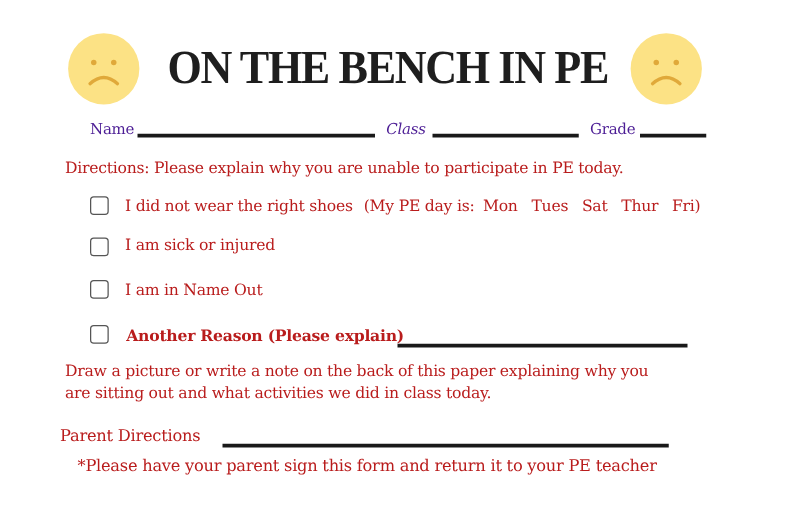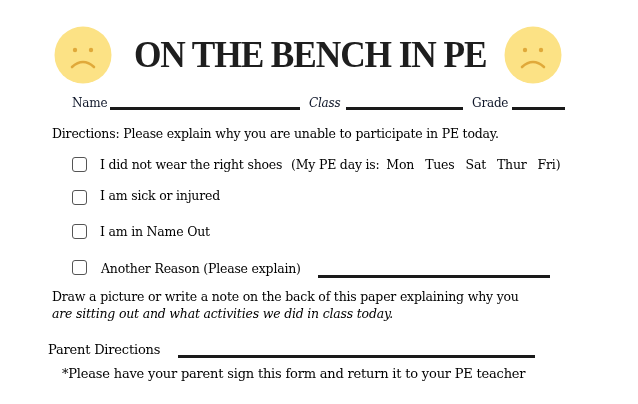--- a/index.html
+++ b/index.html
@@ -10,22 +10,22 @@
     }
     .abs { position: absolute; }
     .emoji { width: 58px; height: 58px; }
     .title {
       left: 134px; top: 33px; width: 354px;
       font-family: "Liberation Serif", "DejaVu Serif", serif;
       font-weight: bold; font-size: 38px; line-height: 42px;
       letter-spacing: -1.2px; color: #1e1e1e; white-space: nowrap;
       transform: scaleX(0.93); transform-origin: left center;
     }
-    .t { font-size: 12.5px; line-height: 15px; white-space: nowrap; color: #000000; letter-spacing: -0.2px; }
-    .fieldlabel { font-size: 12px; color: #0f172a; }
+    .t { font-size: 12.5px; line-height: 15px; white-space: nowrap; color: #b91c1c; letter-spacing: -0.2px; }
+    .fieldlabel { font-size: 12px; color: #4c1d95; }
     .blank { height: 3px; background: #1a1a1a; }
     .checkbox {
       width: 15px; height: 15px; border: 1.4px solid #555; border-radius: 3px;
       background: #fff; box-sizing: border-box;
     }
     .days span { margin-right: 11px; }
   </style>
 </head>
 <body>
 
@@ -69,22 +69,22 @@
   </span>
 </div>
 
 <div class="abs checkbox" style="left:72px; top:190px;"></div>
 <div class="abs t" style="left:100px; top:188px;">I am sick or injured</div>
 
 <div class="abs checkbox" style="left:72px; top:224px;"></div>
 <div class="abs t" style="left:100px; top:224px;">I am in Name Out</div>
 
 <div class="abs checkbox" style="left:72px; top:260px;"></div>
-<div class="abs t" style="left:101px; top:261px;">Another Reason (Please explain)</div>
+<div class="abs t" style="left:101px; top:261px;font-weight:bold;">Another Reason (Please explain)</div>
 <div class="abs blank" style="left:318px; top:275px; width:232px;"></div>
 
 <div class="abs t" style="left:52px; top:289px;">Draw a picture or write a note on the back of this paper explaining why you</div>
-<div class="abs t" style="left:52px; top:306px;font-style:italic;">are sitting out and what activities we did in class today.</div>
+<div class="abs t" style="left:52px; top:306px;">are sitting out and what activities we did in class today.</div>
 
 <div class="abs t" style="left:48px; top:342px; font-size:13px;">Parent Directions</div>
 <div class="abs blank" style="left:178px; top:355px; width:357px;"></div>
 
 <div class="abs t" style="left:62px; top:366px; font-size:13px;">*Please have your parent sign this form and return it to your PE teacher</div>
 
 </body></html>

